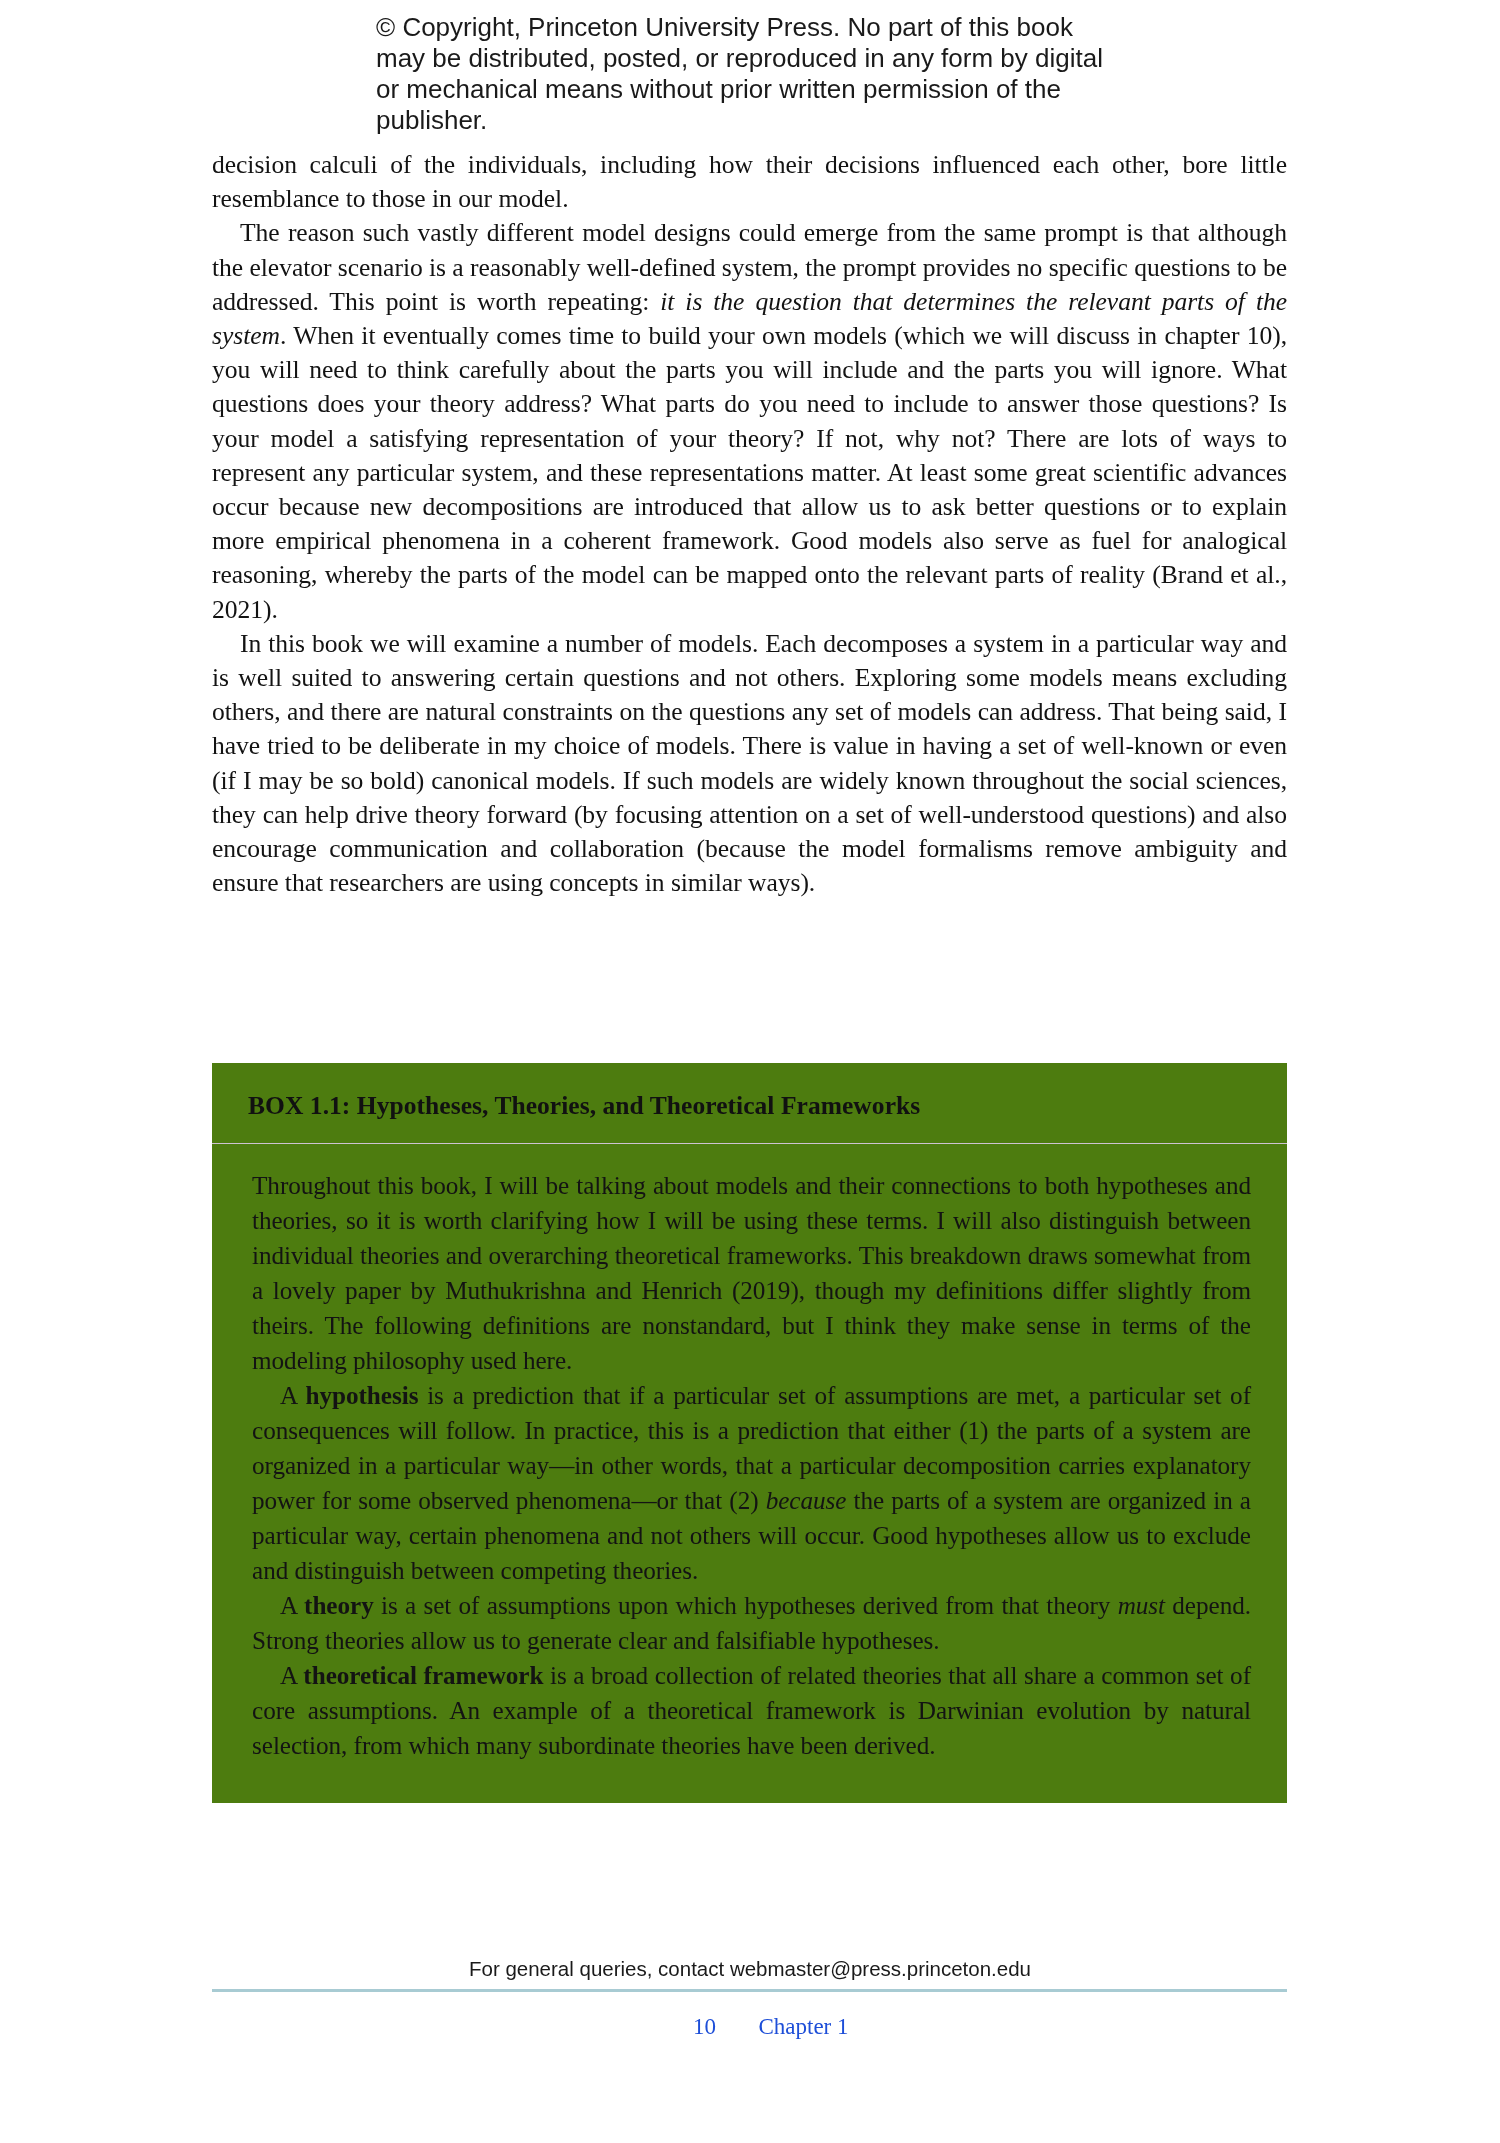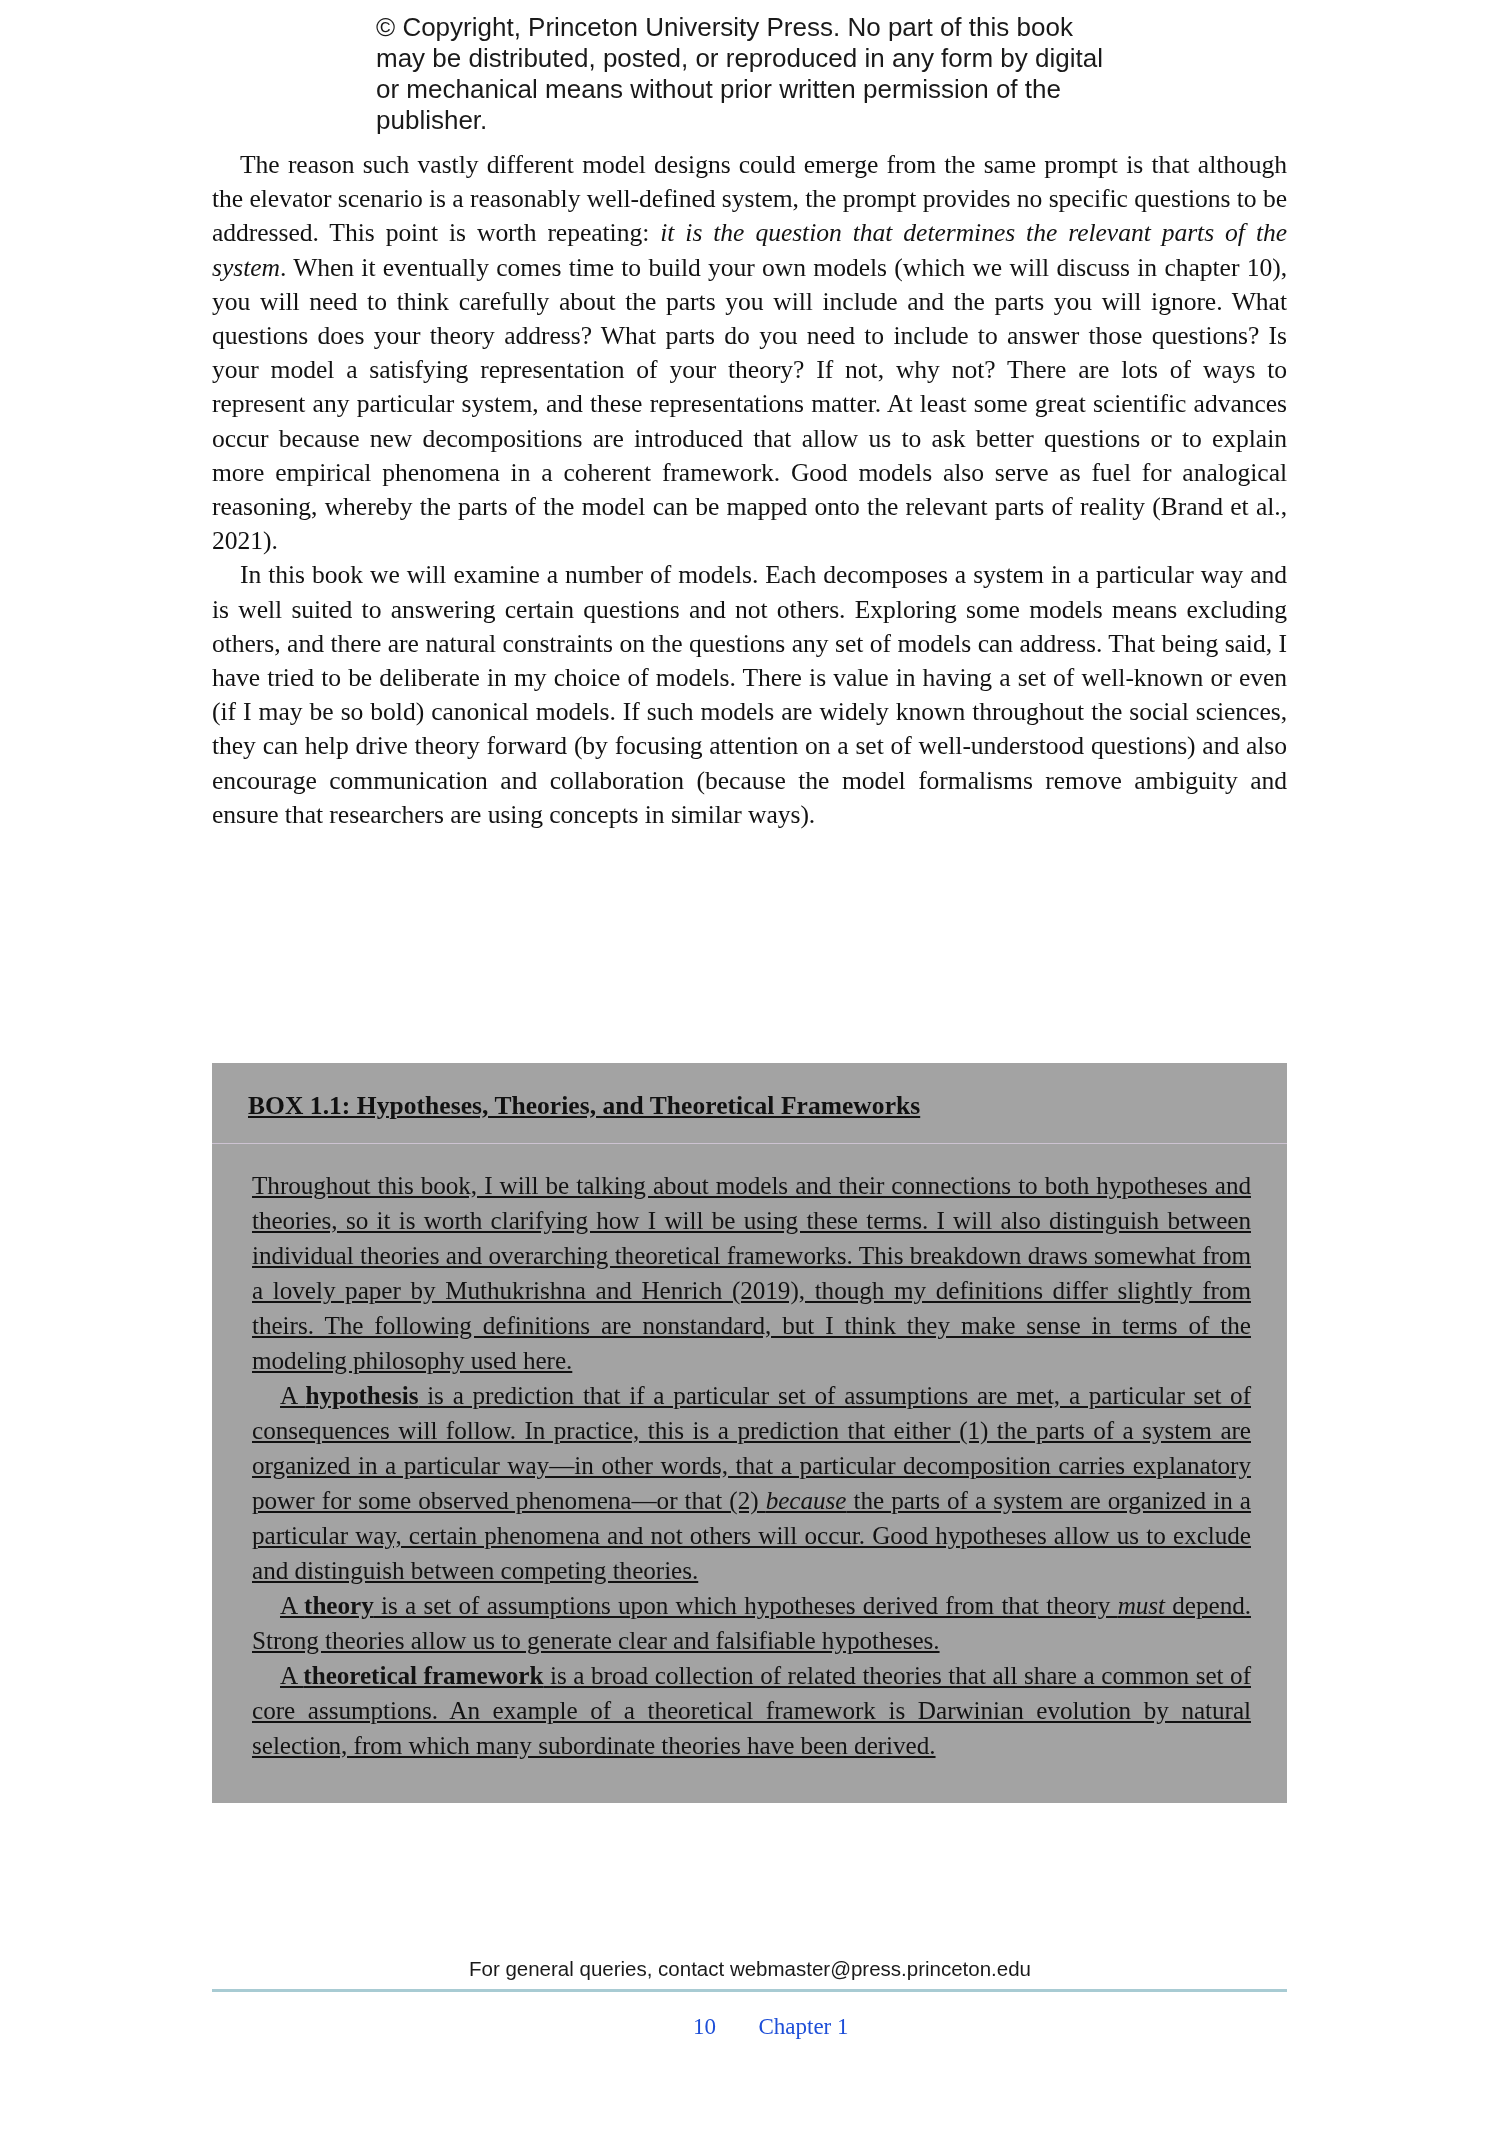--- a/index.html
+++ b/index.html
@@ -127,25 +127,26 @@
     line-height: 28px;
     color: #1a1a1a;
   }
 </style>
 </head>
 <body>
 
 <div class="copyright-notice">© Copyright, Princeton University Press. No part of this book may be distributed, posted, or reproduced in any form by digital or mechanical means without prior written permission of the publisher.</div>
 
 <div class="text-column">
+  <p class="body-para"><span>decision calculi of the individuals, including how their decisions influenced each other, bore little resemblance to those in our model.</span></p>
   <p class="body-para indent"><span>The reason such vastly different model designs could emerge from the same prompt is that although the elevator scenario is a reasonably well-defined system, the prompt provides no specific questions to be addressed. This point is worth repeating: </span><i>it is the question that determines the relevant parts of the system</i><span>. When it eventually comes time to build your own models (which we will discuss in chapter 10), you will need to think carefully about the parts you will include and the parts you will ignore. What questions does your theory address? What parts do you need to include to answer those questions? Is your model a satisfying representation of your theory? If not, why not? There are lots of ways to represent any particular system, and these representations matter. At least some great scientific advances occur because new decompositions are introduced that allow us to ask better questions or to explain more empirical phenomena in a coherent framework. Good models also serve as fuel for analogical reasoning, whereby the parts of the model can be mapped onto the relevant parts of reality (Brand et al., 2021).</span></p>
   <p class="body-para indent"><span>In this book we will examine a number of models. Each decomposes a system in a particular way and is well suited to answering certain questions and not others. Exploring some models means excluding others, and there are natural constraints on the questions any set of models can address. That being said, I have tried to be deliberate in my choice of models. There is value in having a set of well-known or even (if I may be so bold) canonical models. If such models are widely known throughout the social sciences, they can help drive theory forward (by focusing attention on a set of well-understood questions) and also encourage communication and collaboration (because the model formalisms remove ambiguity and ensure that researchers are using concepts in similar ways).</span></p>
 </div>
 
-<div class="box" style="background: #a3a3a3; text-decoration: underline;">
+<div class="box" style="background: #4d7c0f;">
   <div class="box-header" style="border-bottom-color: rgb(205, 195, 210);">
     <h2 class="box-title">BOX 1.1: Hypotheses, Theories, and Theoretical Frameworks</h2>
   </div>
   <div class="box-body">
     <p><span>Throughout this book, I will be talking about models and their connections to both hypotheses and theories, so it is worth clarifying how I will be using these terms. I will also distinguish between individual theories and overarching theoretical frameworks. This breakdown draws somewhat from a lovely paper by Muthukrishna and Henrich (2019), though my definitions differ slightly from theirs. The following definitions are nonstandard, but I think they make sense in terms of the modeling philosophy used here.</span></p>
     <p class="indent"><span>A </span><b>hypothesis</b><span> is a prediction that if a particular set of assumptions are met, a particular set of consequences will follow. In practice, this is a prediction that either (1) the parts of a system are organized in a particular way—in other words, that a particular decomposition carries explanatory power for some observed phenomena—or that (2) </span><i>because</i><span> the parts of a system are organized in a particular way, certain phenomena and not others will occur. Good hypotheses allow us to exclude and distinguish between competing theories.</span></p>
     <p class="indent"><span>A </span><b>theory</b><span> is a set of assumptions upon which hypotheses derived from that theory </span><i>must</i><span> depend. Strong theories allow us to generate clear and falsifiable hypotheses.</span></p>
     <p class="indent"><span>A </span><b>theoretical framework</b><span> is a broad collection of related theories that all share a common set of core assumptions. An example of a theoretical framework is Darwinian evolution by natural selection, from which many subordinate theories have been derived.</span></p>
   </div>
 </div>

